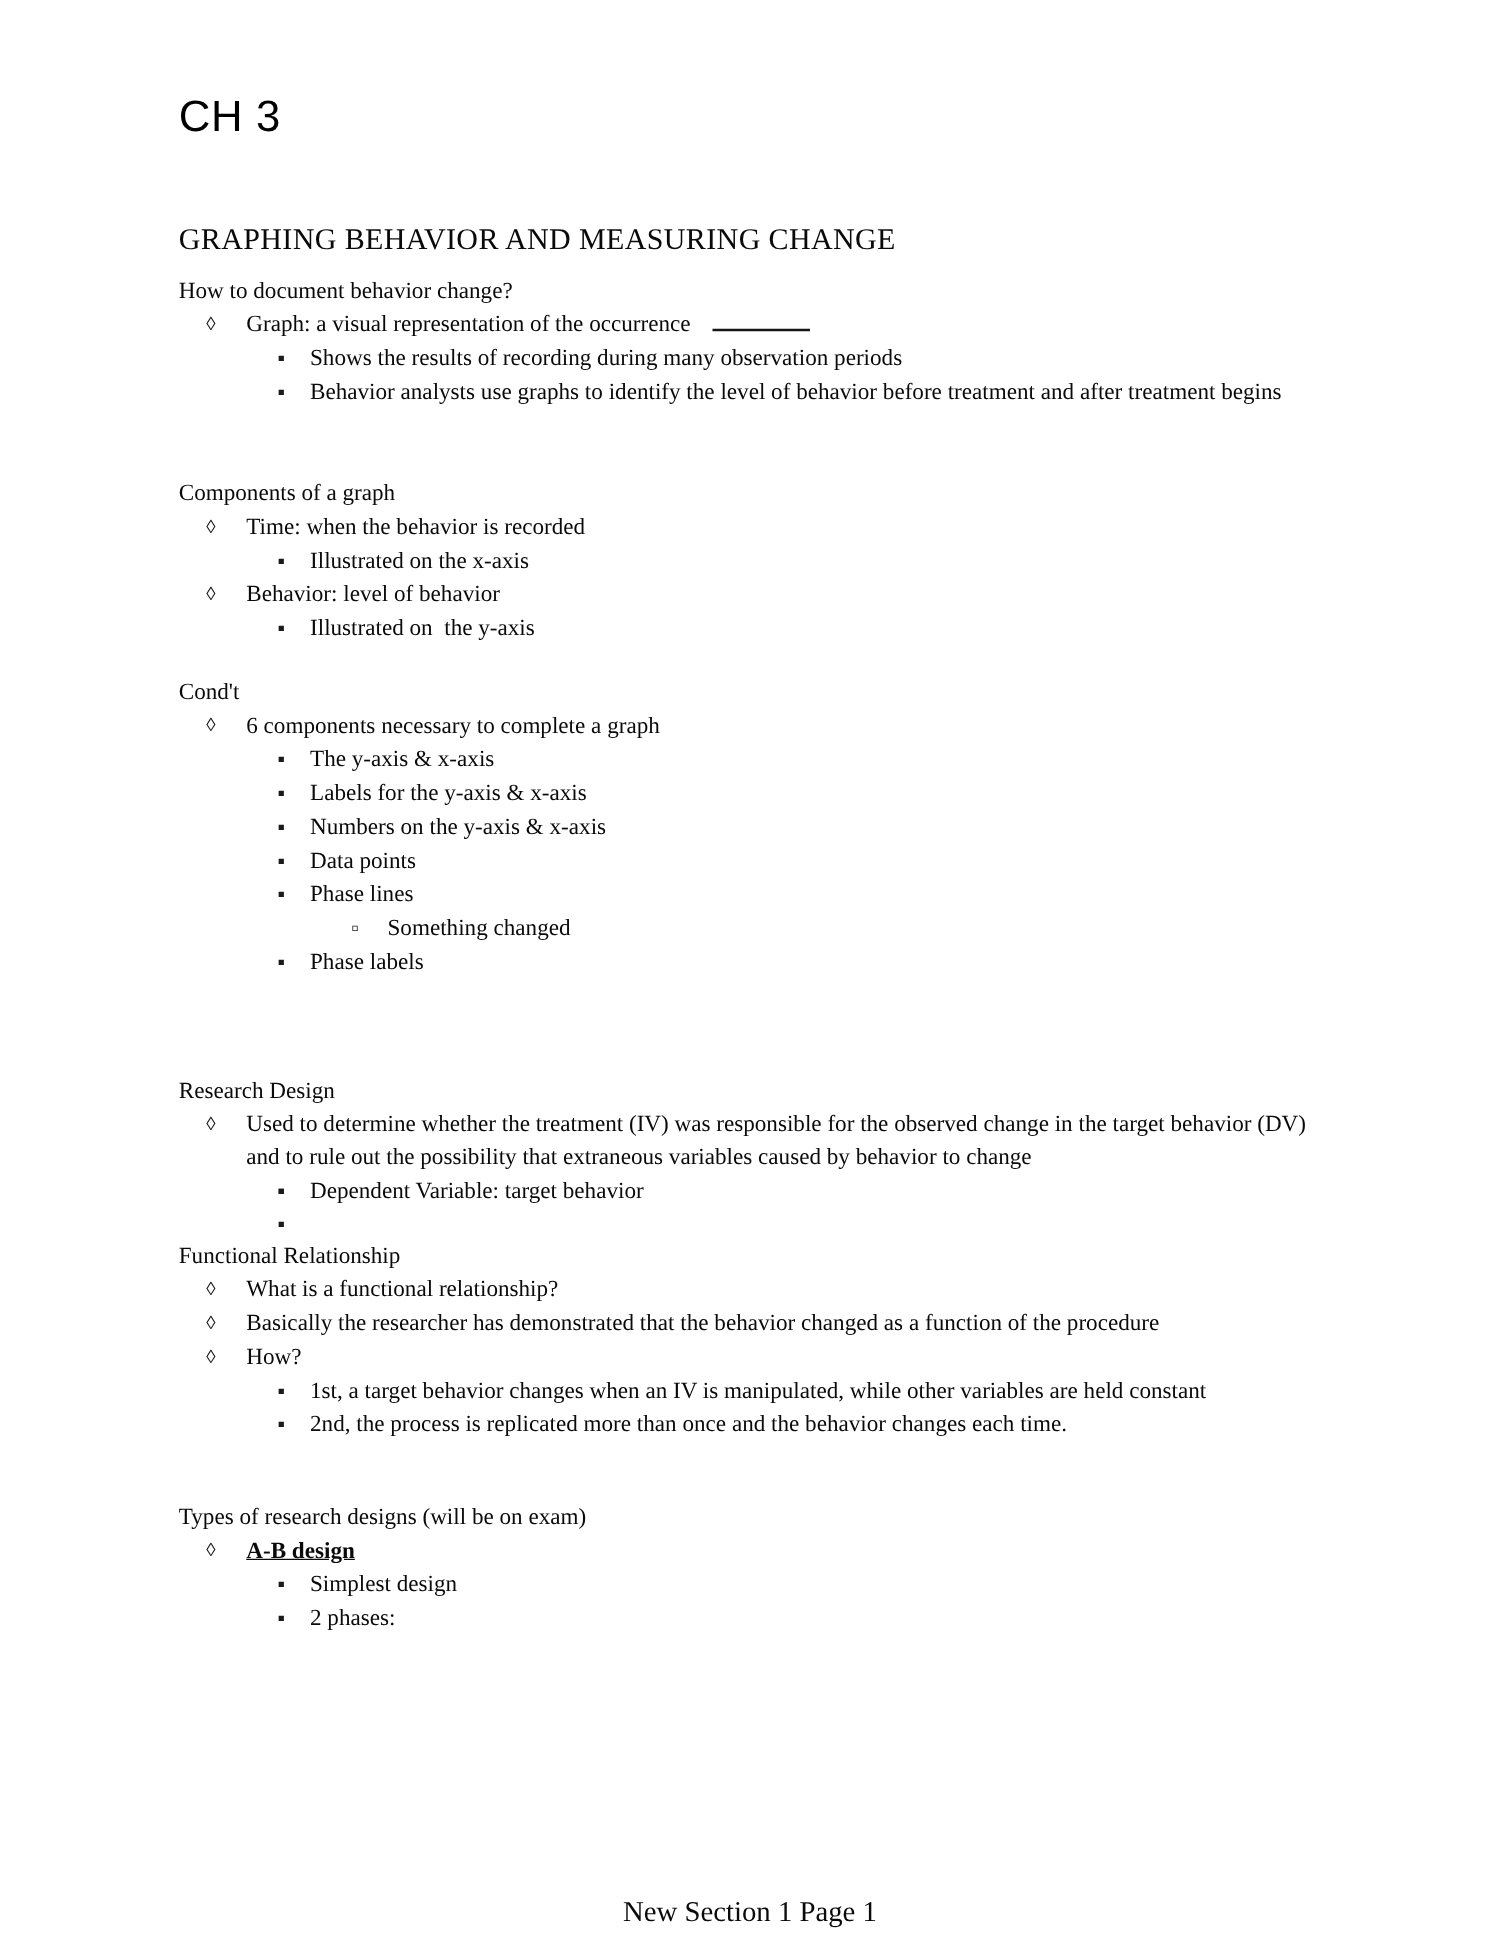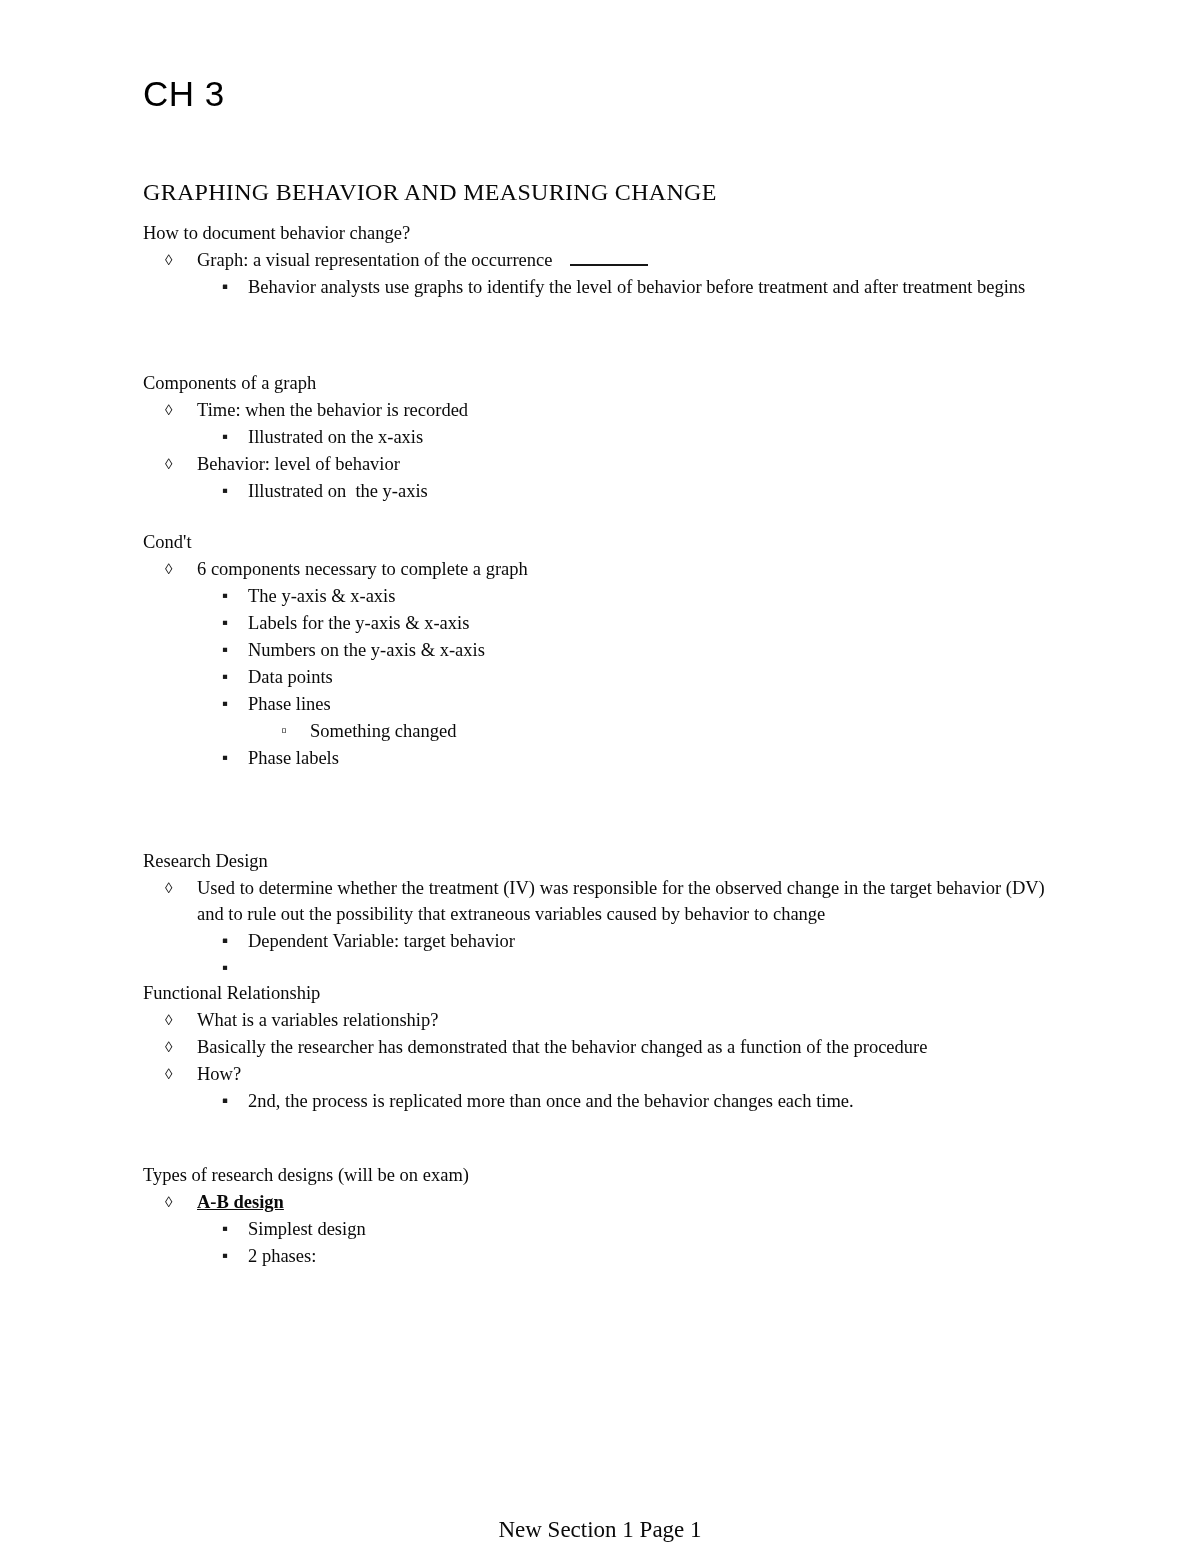--- a/index.html
+++ b/index.html
@@ -25,21 +25,21 @@
     font-size: 24px;
     line-height: 28px;
     font-weight: 400;
     letter-spacing: 0.3px;
   }
   .section-title {
     font-size: 18.5px;
     line-height: 26px;
   }
   .sec-howto    { margin-top: 14px; }
-  .sec-components { margin-top: 70px; }
+  .sec-components { margin-top: 55px; }
   .sec-condt    { margin-top: 25px; }
   .sec-research { margin-top: 77px; }
   .sec-functional { margin-top: 26px; }
   .sec-types    { margin-top: 48px; }
   .li {
     position: relative;
     font-size: 18.5px;
     line-height: 26px;
     margin-top: 1px;
   }
@@ -85,20 +85,21 @@
 
 <div class="main-heading">GRAPHING BEHAVIOR AND MEASURING CHANGE</div>
 
 <div class="section-title sec-howto">How to document behavior change?</div>
 <div class="li l1">
   <span class="bullet">◊</span>
   <span class="txt">Graph: a visual representation of the occurrence</span><span class="blank-line"></span>
 </div>
 <div class="li l2">
   <span class="bullet">▪</span>
+  <span class="txt">Shows the results of recording during many observation periods</span>
 </div>
 <div class="li l2">
   <span class="bullet">▪</span>
   <span class="txt">Behavior analysts use graphs to identify the level of behavior before treatment and after treatment begins</span>
 </div>
 
 <div class="section-title sec-components">Components of a graph</div>
 <div class="li l1">
   <span class="bullet">◊</span>
   <span class="txt">Time: when the behavior is recorded</span>
@@ -162,32 +163,33 @@
   <span class="bullet">▪</span>
   <span class="txt">Dependent Variable: target behavior</span>
 </div>
 <div class="li l2">
   <span class="bullet">▪</span>
 </div>
 
 <div class="section-title sec-functional">Functional Relationship</div>
 <div class="li l1">
   <span class="bullet">◊</span>
-  <span class="txt">What is a variables relationship?</span>
+  <span class="txt">What is a functional relationship?</span>
 </div>
 <div class="li l1">
   <span class="bullet">◊</span>
   <span class="txt">Basically the researcher has demonstrated that the behavior changed as a function of the procedure</span>
 </div>
 <div class="li l1">
   <span class="bullet">◊</span>
   <span class="txt">How?</span>
 </div>
 <div class="li l2">
   <span class="bullet">▪</span>
+  <span class="txt">1st, a target behavior changes when an IV is manipulated, while other variables are held constant</span>
 </div>
 <div class="li l2">
   <span class="bullet">▪</span>
   <span class="txt">2nd, the process is replicated more than once and the behavior changes each time.</span>
 </div>
 
 <div class="section-title sec-types">Types of research designs (will be on exam)</div>
 <div class="li l1">
   <span class="bullet">◊</span>
   <span class="txt emphasis">A-B design</span>

